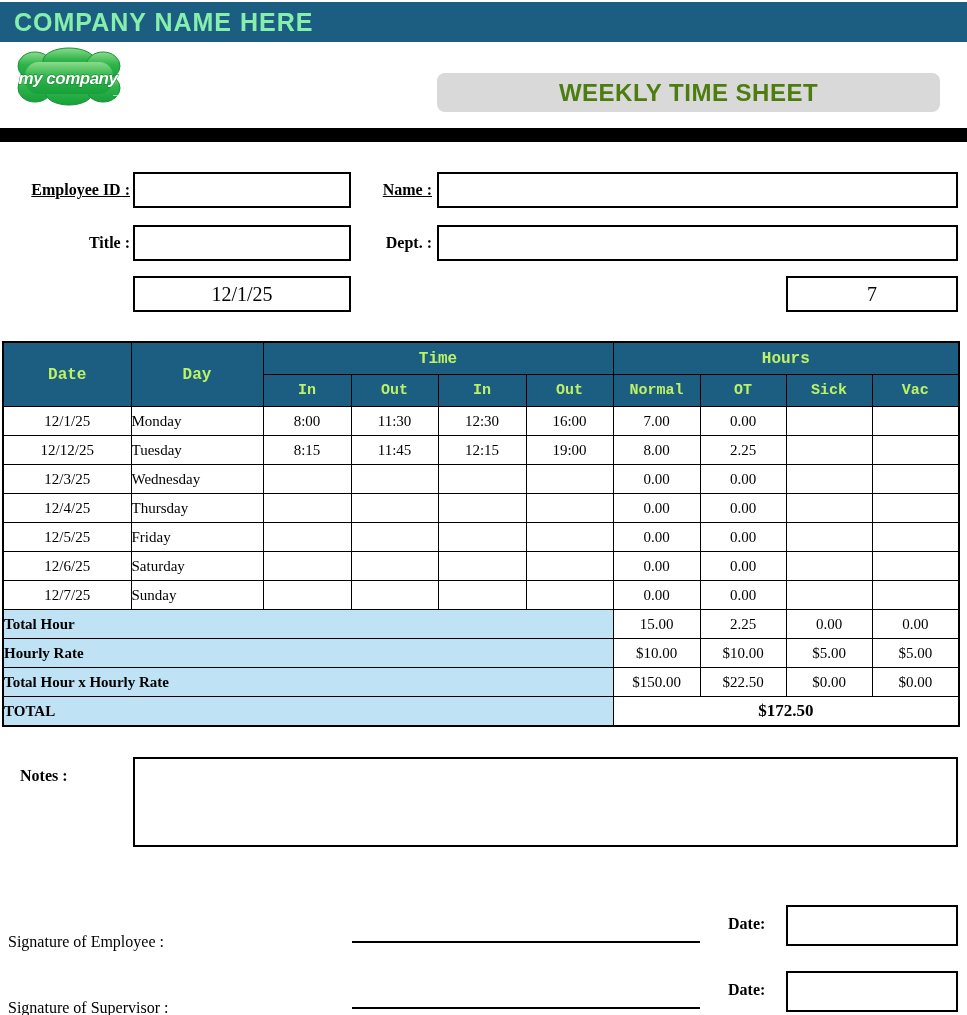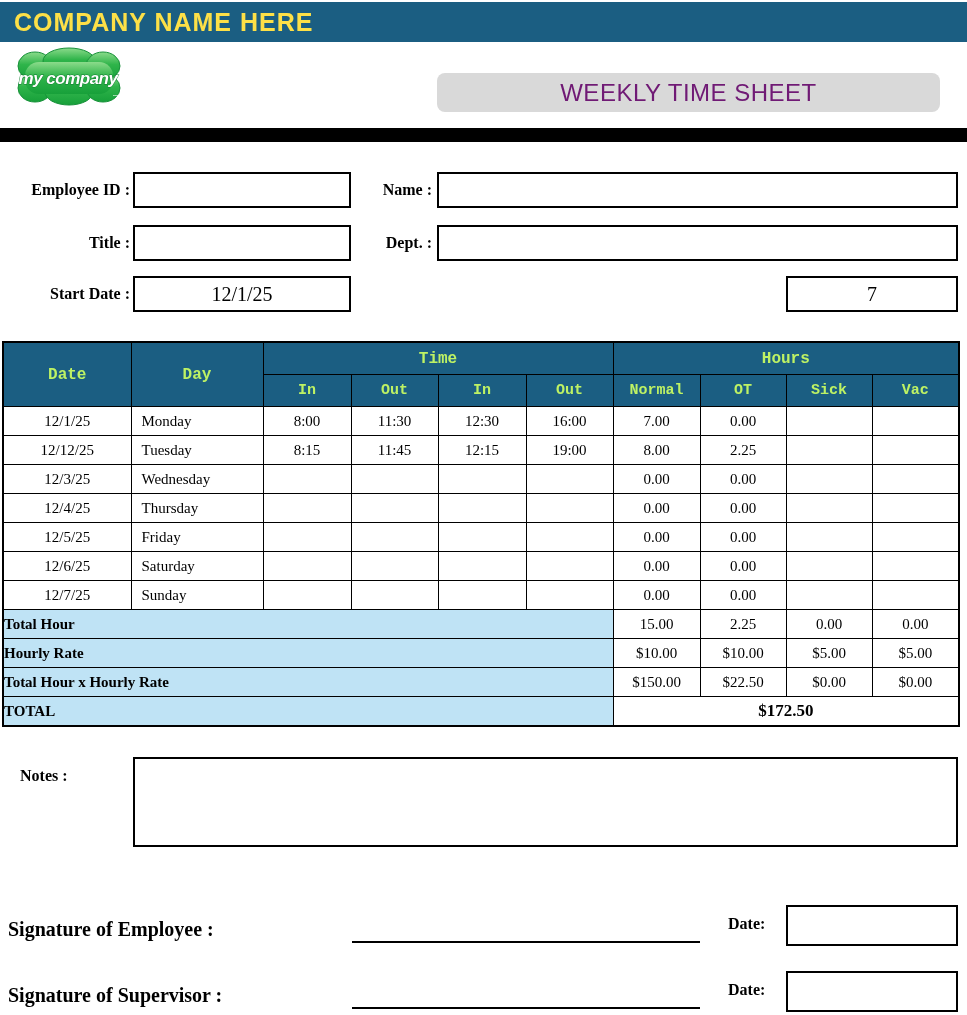--- a/index.html
+++ b/index.html
@@ -6,42 +6,42 @@
   body{
     width:967px;height:1015px;background:#fff;position:relative;
     font-family:"Liberation Serif", serif;color:#000;
   }
   
   .topbar{
     margin-top:2px;height:40px;background:#1B5E82;
     display:flex;align-items:center;padding-left:14px;box-sizing:border-box;
   }
   .topbar .company-name{
-    color:#fde047;font-family:"Liberation Sans",sans-serif;font-weight:bold;
+    color:#86efac;font-family:"Liberation Sans",sans-serif;font-weight:bold;
     font-size:25px;letter-spacing:1px;
   }
   
   .logo-row{position:relative;height:86px;background:#fff;border-radius:14px;}
   .logo{position:absolute;left:13px;top:4px;}
   .title-box{
     position:absolute;left:437px;top:31px;width:503px;height:39px;
     background:#D9D9D9;border-radius:8px;
     display:flex;align-items:center;justify-content:center;
   }
   .title-box .title-text{
-    font-family:"Liberation Sans",sans-serif;font-weight:normal;font-size:24px;
-    letter-spacing:.5px;color:#701a75;
+    font-family:"Liberation Sans",sans-serif;font-weight:bold;font-size:24px;
+    letter-spacing:.5px;color:#4d7c0f;
   }
   .black-bar{height:14px;background:#000;}
   
   .form-section{position:relative;height:199px;}
   .flabel{position:absolute;font-weight:bold;font-size:16px;line-height:36px;text-align:right;}
   .fbox{position:absolute;background:#fff;border:2px solid #000;box-sizing:border-box;height:36px;}
   .fvalue{display:block;text-align:center;font-size:20px;line-height:32px;}
-  .row1{top:30px;} .row2{top:83px;} .row3{top:134px;}
+  .row1{top:30px;text-decoration:underline;} .row2{top:83px;} .row3{top:134px;}
   .lab-a{left:0;width:130px;}
   .box-a{left:133px;width:218px;}
   .lab-b{left:340px;width:92px;}
   .box-b{left:437px;width:521px;}
   .lab-wd{left:372px;width:400px;text-align:left;}
   .box-wd{left:786px;width:172px;}
   
   table.sheet{
     border-collapse:collapse;table-layout:fixed;width:956px;margin-left:2px;
     border:2px solid #000;
@@ -49,34 +49,34 @@
   table.sheet th{
     background:#1B5E82;color:#bef264;border:1px solid #000;
     font-weight:bold;font-size:16px;padding:0;font-family:Liberation Mono, monospace;
   }
   table.sheet th.sub{font-size:15px;height:31px;}
   table.sheet tr.hdr1 th{height:31px;}
   table.sheet td{
     border:1px solid #000;height:28px;font-size:15px;text-align:center;
     padding:0;background:#fff;
   }
-  table.sheet td.day{text-align:left;padding-left:10px;}
+  table.sheet td.day{text-align:left;}
   table.sheet td.tlabel{
     background:#BFE3F5;text-align:left;font-weight:bold;padding-right:10px;font-size:15px;
   }
   table.sheet td.gtotal{font-weight:bold;font-size:17px;}
   
   .notes-section{position:relative;height:120px;margin-top:30px;}
   .notes-label{position:absolute;left:20px;top:10px;font-weight:bold;font-size:16px;}
   .notes-box{position:absolute;left:133px;top:0;width:825px;height:90px;
     border:2px solid #000;background:#fff;box-sizing:border-box;}
   
   .sig-row{position:relative;height:42px;}
   .sig-a{margin-top:28px;} .sig-b{margin-top:24px;}
-  .sig-label{position:absolute;left:8px;top:13px;font-weight:bold;font-size:20px;}
+  .sig-label{position:absolute;left:8px;top:28px;font-weight:normal;font-size:16px;}
   .sig-line{position:absolute;left:352px;top:36px;width:348px;border-top:2px solid #000;}
   .date-label{position:absolute;left:728px;top:10px;font-weight:bold;font-size:16px;}
   .date-box{position:absolute;left:786px;top:0;width:172px;height:41px;
     border:2px solid #000;background:#fff;box-sizing:border-box;}
 </style>
 </head>
 <body>
 
 <div class="topbar">
   <span class="company-name">COMPANY NAME HERE</span>
@@ -124,21 +124,20 @@
 
   <span class="flabel row2 lab-a">Title :</span>
   <div class="fbox row2 box-a">
     <span class="fvalue"></span>
   </div>
   <span class="flabel row2 lab-b">Dept. :</span>
   <div class="fbox row2 box-b">
     <span class="fvalue"></span>
   </div>
 
-  <span class="flabel row3 lab-a">Start Date :</span>
   <div class="fbox row3 box-a">
     <span class="fvalue">12/1/25</span>
   </div>
   <div class="fbox row3 box-wd">
     <span class="fvalue">7</span>
   </div>
 </div>
 
 <table class="sheet">
   <colgroup>

